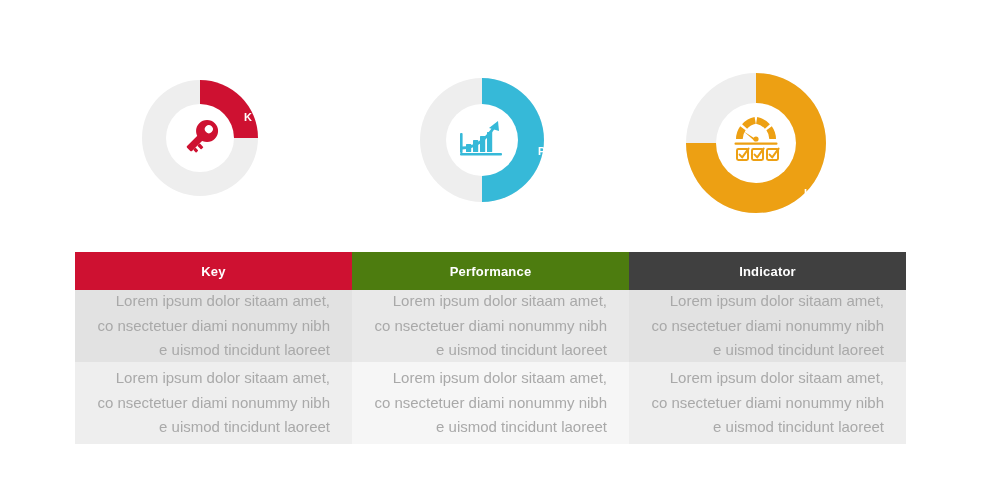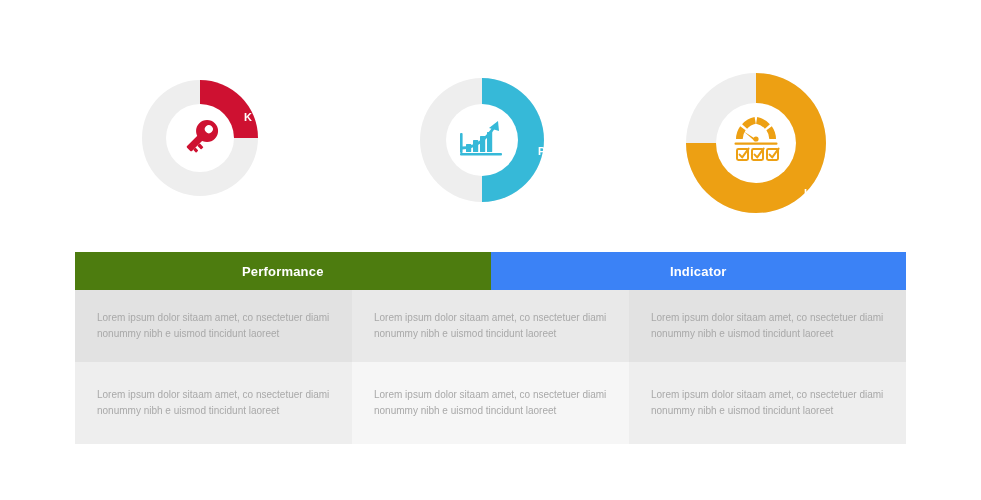--- a/index.html
+++ b/index.html
@@ -99,23 +99,23 @@
   }
   .trow.r1 { height: 72px; }
   .trow.r2 { height: 82px; }
 
   .td {
     flex: 1 1 0;
     display: flex;
     align-items: center;
     justify-content: center;
     padding: 0 22px;
-    text-align: left;
+    text-align: right;
     color: #a9a9a9;
-    font-size: 10px;
+    font-size: 15px;
     line-height: 1.65;
     font-family: "Liberation Sans", sans-serif;
   }
 
   .td p { width: 100%; }
 
   
   .trow.r1 .td.c1 { background: #e2e2e2; }
   .trow.r1 .td.c2 { background: #e9e9e9; }
   .trow.r1 .td.c3 { background: #e2e2e2; }
@@ -223,22 +223,23 @@
           </g>
         </svg>
       </div>
     </div>
 
   </div>
 
   <div class="table">
 
     <div class="thead">
+      <div class="th" style="background:#ce1131">Key</div>
       <div class="th" style="background:#4d7c0f">Performance</div>
-      <div class="th" style="background:#3b82f6">Indicator</div>
+      <div class="th" style="background:#404040">Indicator</div>
     </div>
 
     <div class="trow r1">
       <div class="td c1">
         <p>Lorem ipsum dolor sitaam amet, co nsectetuer diami nonummy  nibh e uismod tincidunt laoreet</p>
       </div>
       <div class="td c2">
         <p>Lorem ipsum dolor sitaam amet, co nsectetuer diami nonummy  nibh e uismod tincidunt laoreet</p>
       </div>
       <div class="td c3">

